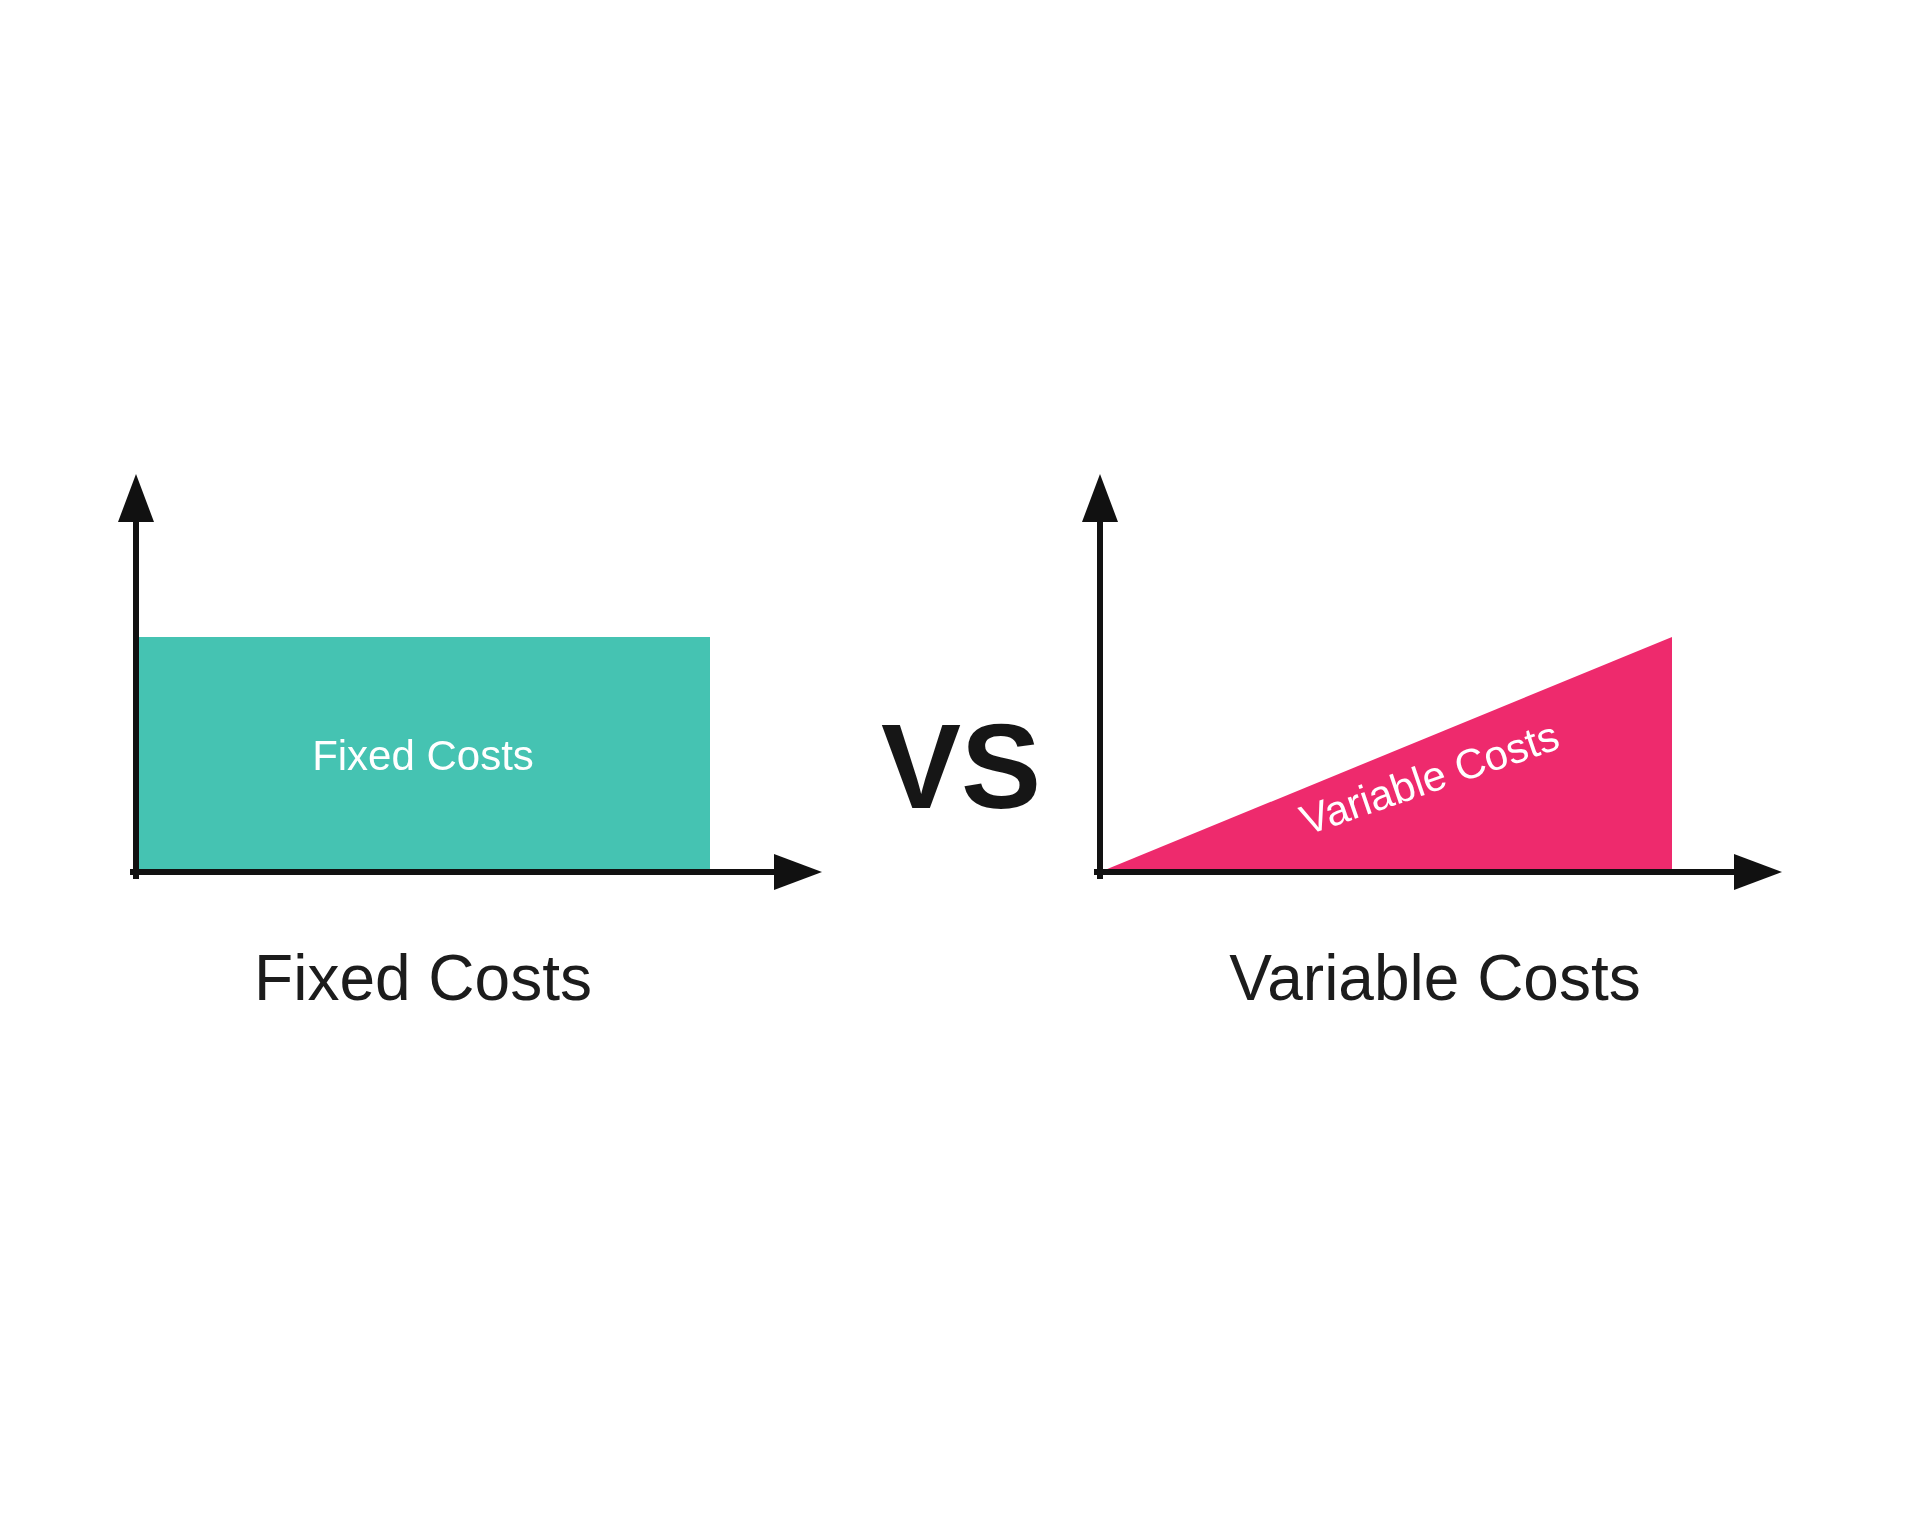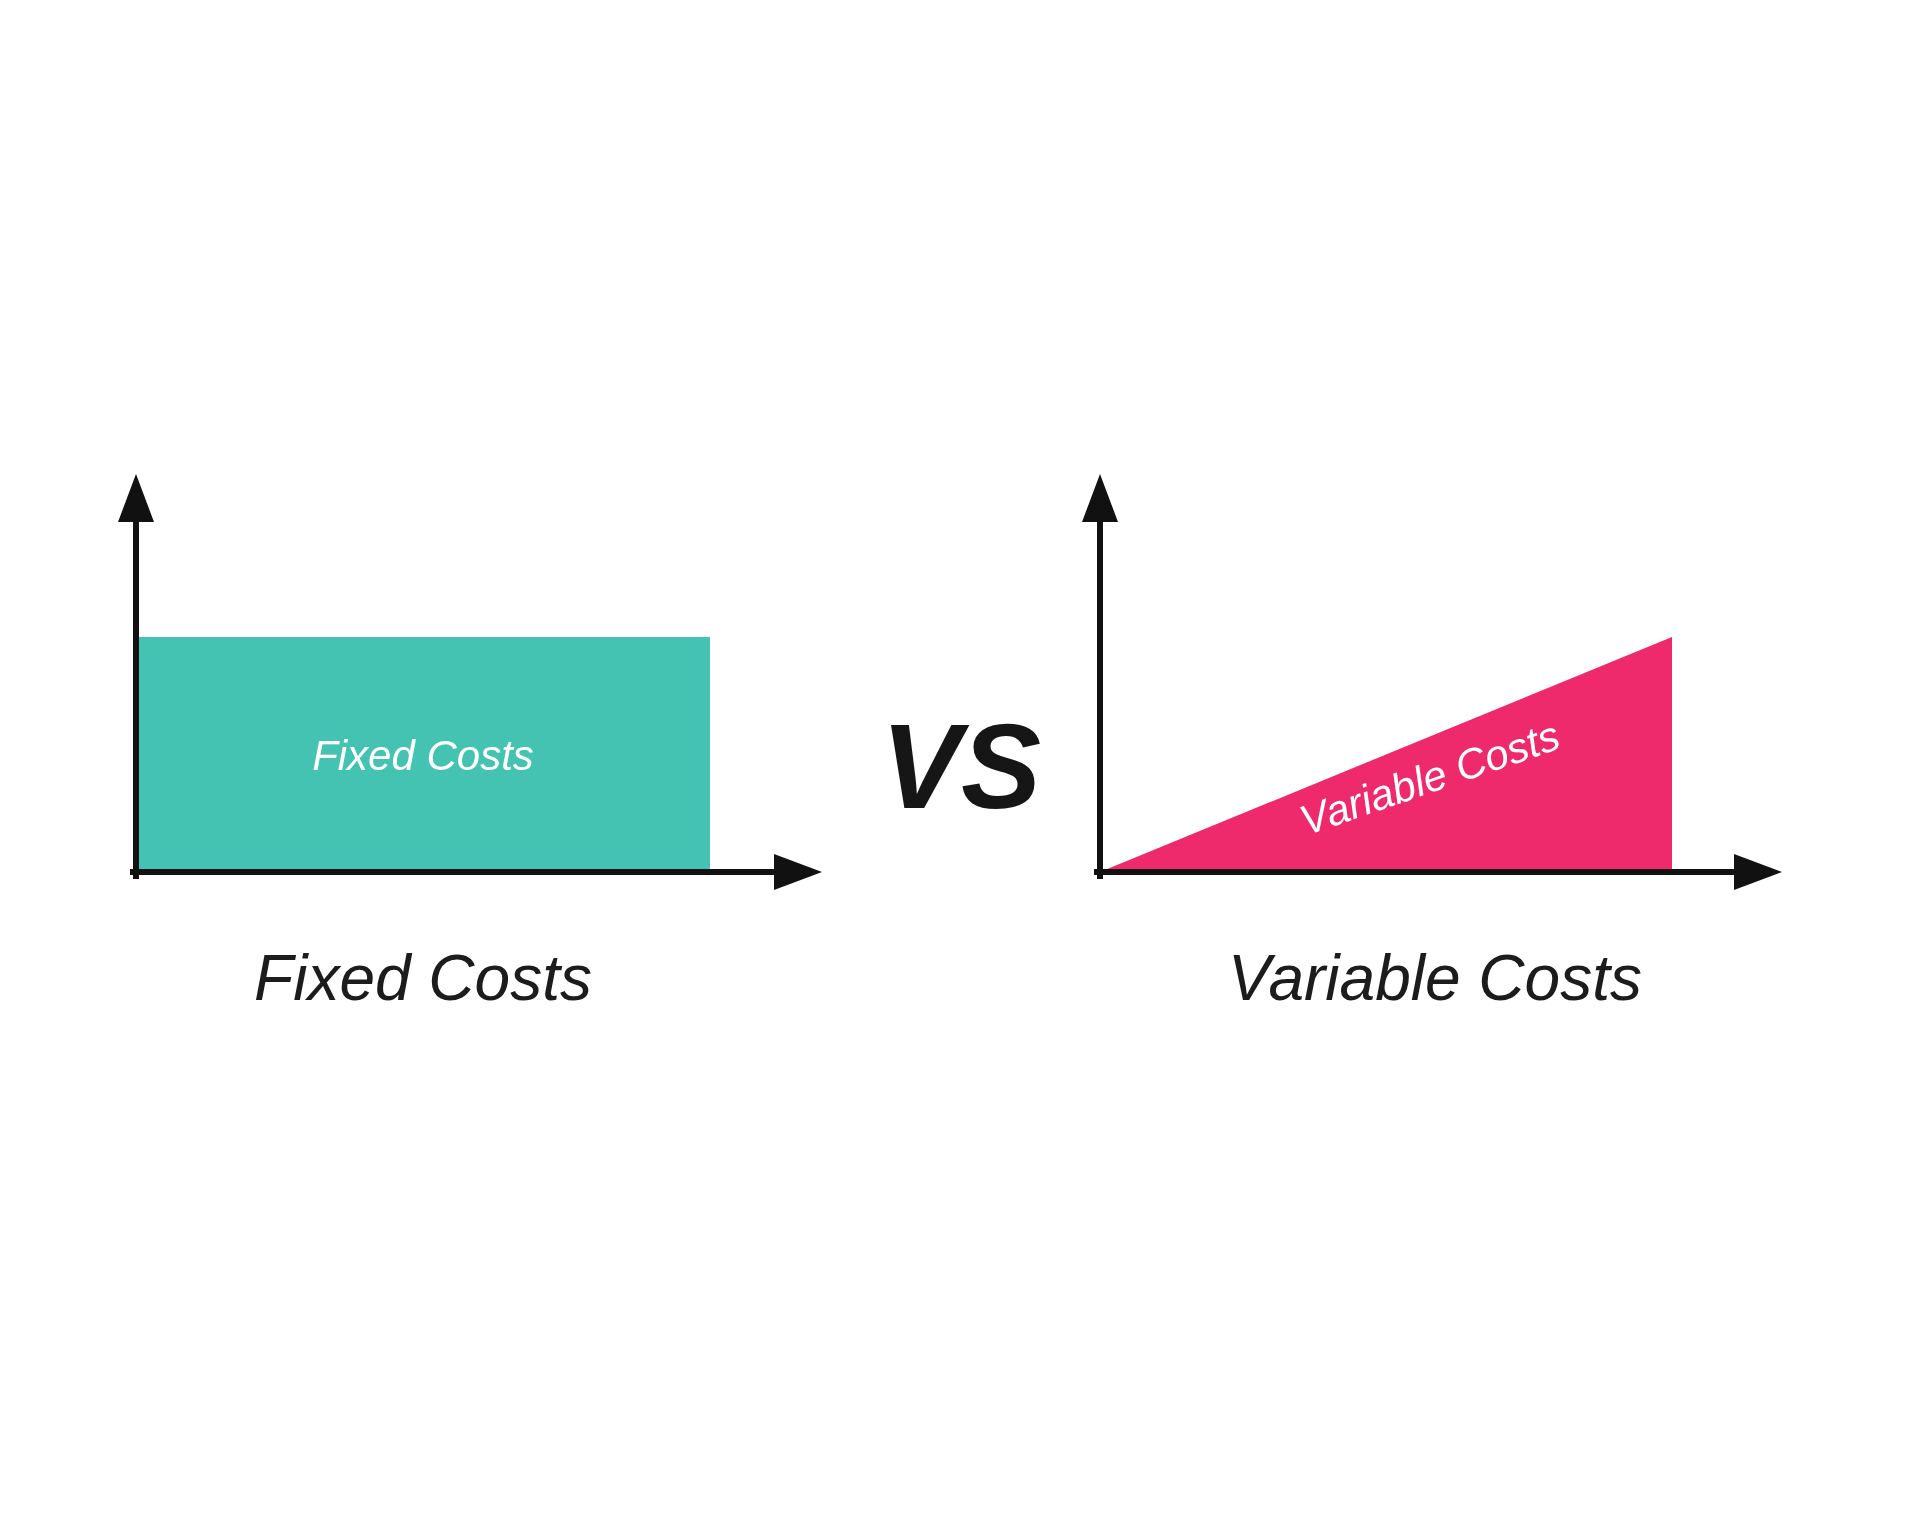--- a/index.html
+++ b/index.html
@@ -9,21 +9,20 @@
     width: 1920px;
     height: 1536px;
     overflow: hidden;
     font-family: "Liberation Sans", sans-serif;
   }
   .canvas {
     position: relative;
     width: 1920px;
     height: 1536px;
     background: #ffffff;
-    font-style: italic;
   }
   svg { display: block; }
   .axis-line {
     stroke-width: 6;
     stroke-linecap: square;
     fill: none;
   }
   .area-label {
     fill: #ffffff;
     font-size: 42px;

